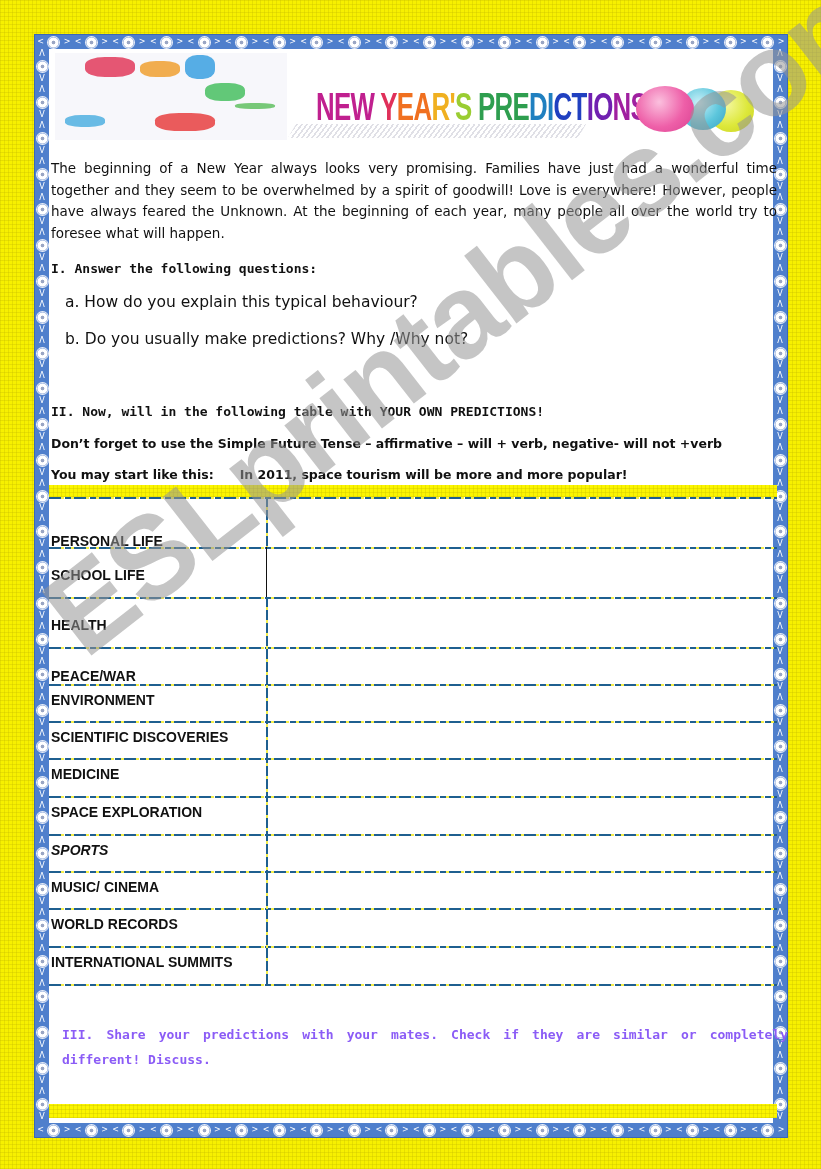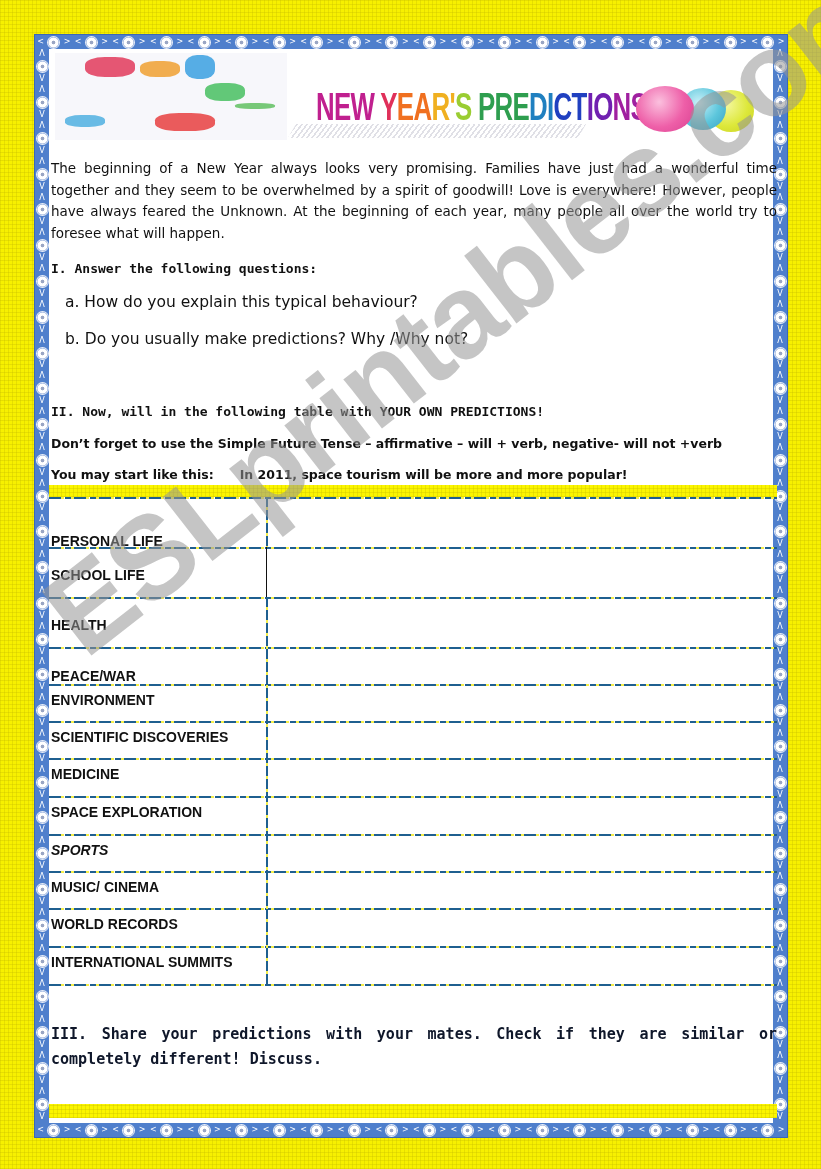--- a/index.html
+++ b/index.html
@@ -118,23 +118,23 @@
       background: repeating-linear-gradient(180deg, #1f5f8f 0 10px, #f5ef4a 10px 13px);
     }
     .vline.solid { background: #111; width: 1px; }
     .row-label {
       position: absolute; left: 2px;
       font-family: "Liberation Sans", sans-serif; font-weight: bold; font-size: 14px;
       color: #111; white-space: nowrap;
     }
 
     .section3 {
-      position: absolute; left: 51px; top: 1022px; width: 726px;
-      font-family: "DejaVu Sans Mono", monospace; font-weight: bold; font-size: 15px;
-      line-height: 25px; color: #0f172a; text-align: justify;
+      position: absolute; left: 62px; top: 1022px; width: 726px;
+      font-family: "DejaVu Sans Mono", monospace; font-weight: bold; font-size: 13px;
+      line-height: 25px; color: #8b5cf6; text-align: justify;
     }
 
     .watermark {
       position: absolute; left: 60px; top: 560px;
       font-family: "Liberation Sans", sans-serif; font-weight: bold; font-size: 118px;
       color: rgba(150,150,150,0.55); transform: rotate(-38deg); transform-origin: left center;
       white-space: nowrap; pointer-events: none; letter-spacing: -2px;
     }
   </style>
 </head>

